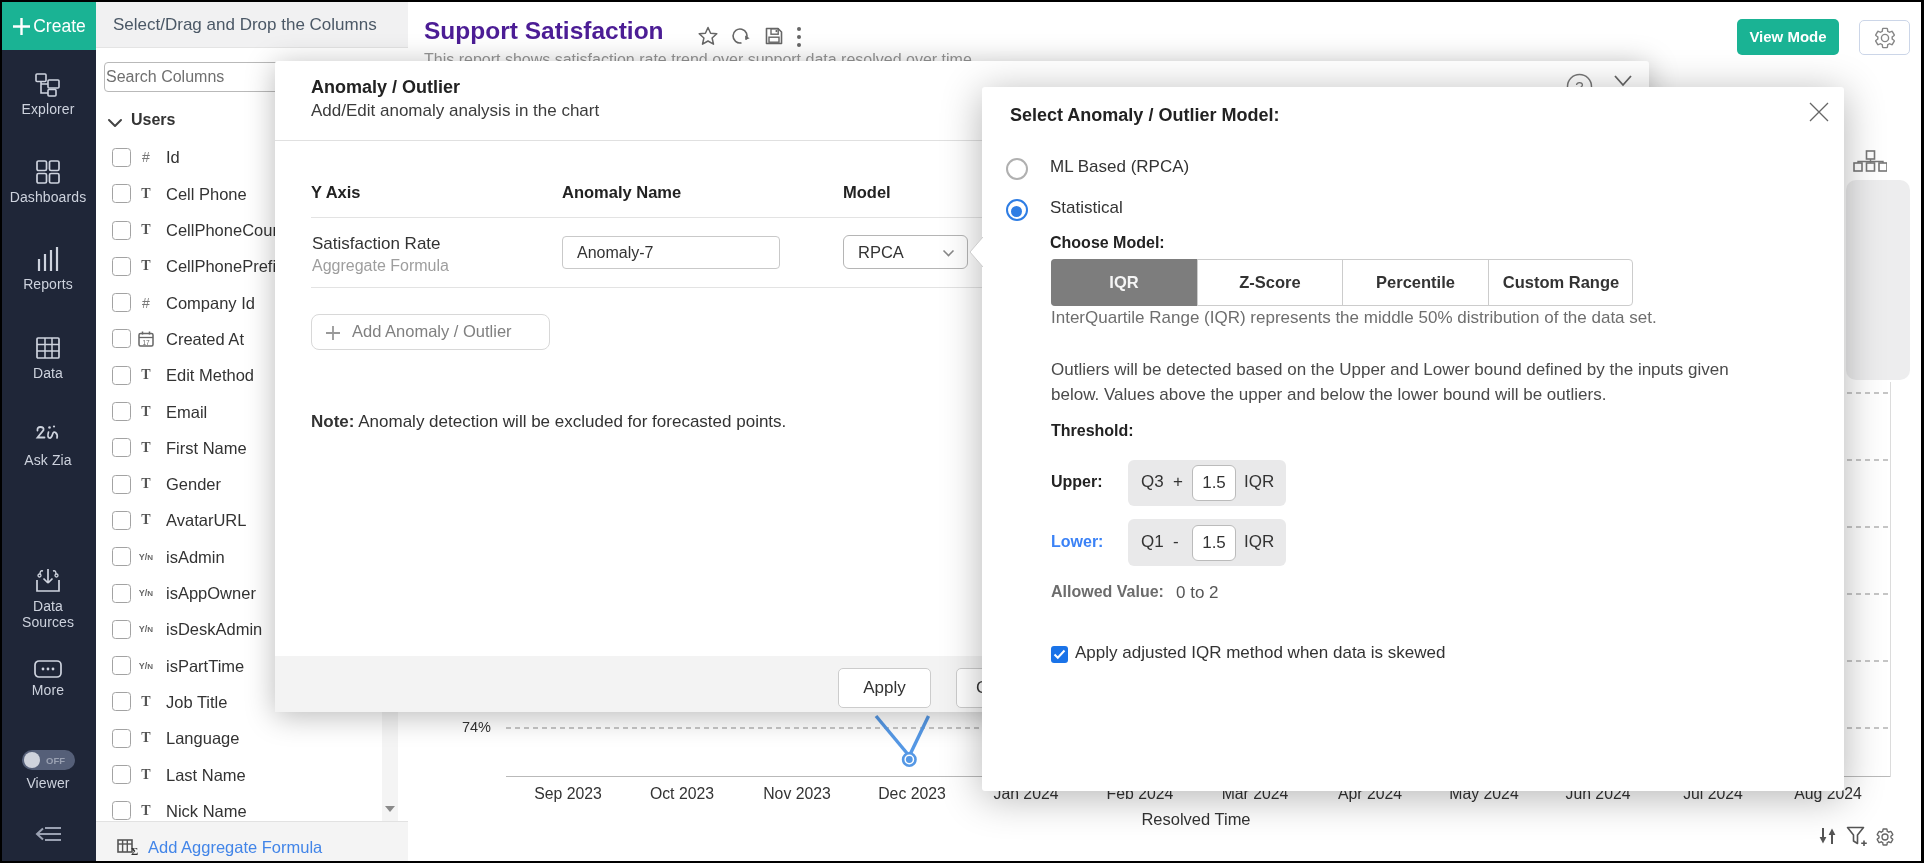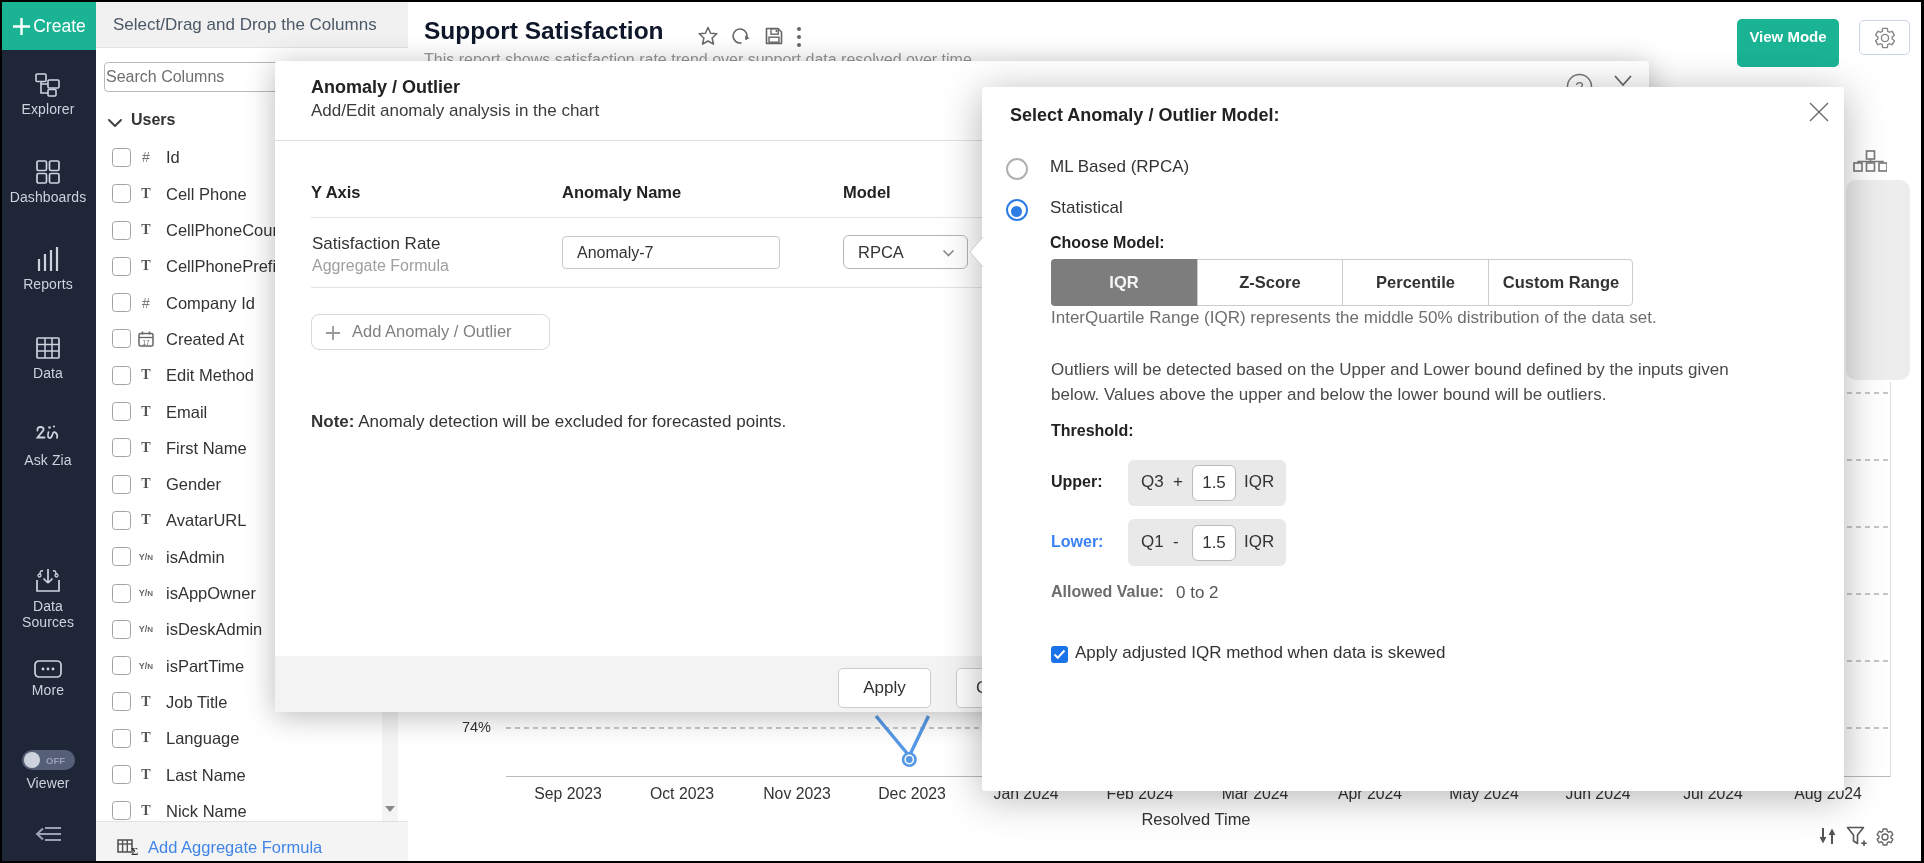--- a/index.html
+++ b/index.html
@@ -28,41 +28,41 @@
 #dlg2foot { position:absolute; left:0; bottom:0; width:100%; height:64px; background:#f2f2f2; }
 .btn { border:1px solid #ccc; border-radius:4px; background:#fff; font-size:17px; color:#333; text-align:center; font-family:"Liberation Sans",sans-serif; }
 
 .frame { background:#000; z-index:99; }
 </style>
 </head>
 <body>
 <div id="page">
 
   <div id="canvasbg" class="abs" style="left:408px;top:2px;width:1513px;height:859px;background:#fff;"></div>
-  <div class="abs" style="left:424px;top:17px;font-size:24.5px;font-weight:bold;color:#0f172a;letter-spacing:0px;">Support Satisfaction</div>
+  <div class="abs" style="left:424px;top:17px;font-size:24.5px;font-weight:bold;color:#4c1d95;letter-spacing:0px;">Support Satisfaction</div>
   <div class="abs" style="left:698px;top:26px;"><svg width="20" height="20" viewBox="0 0 20 20" style="">
         <path d="M10 1.5 L12.6 7.2 L18.8 7.8 L14.1 12 L15.5 18.2 L10 15 L4.5 18.2 L5.9 12 L1.2 7.8 L7.4 7.2 Z" fill="none" stroke="#666" stroke-width="1.5" stroke-linejoin="round"></path>
       </svg></div>
   <div class="abs" style="left:730px;top:26px;"><svg width="20" height="20" viewBox="0 0 20 20" style="transform:rotate(78deg);">
         <path d="M17 10 A7 7 0 1 1 14.5 4.6" fill="none" stroke="#666" stroke-width="1.6"></path>
         <path d="M14.2 1.0 L14.9 5.6 L10.5 4.9 Z" fill="#666"></path>
       </svg></div>
   <div class="abs" style="left:764px;top:26px;"><svg width="20" height="20" viewBox="0 0 20 20">
         <path d="M2.5 2.5 H14 L17.5 6 V17.5 H2.5 Z" fill="none" stroke="#666" stroke-width="1.6" stroke-linejoin="round"></path>
         <rect x="7" y="2.8" width="7.2" height="5.4" fill="none" stroke="#666" stroke-width="1.4"></rect>
         <rect x="11.6" y="4" width="1.7" height="2.1" fill="#666"></rect>
         <rect x="5" y="11.2" width="10" height="5" fill="none" stroke="#666" stroke-width="1.4"></rect>
       </svg></div>
   <div class="abs" style="left:796px;top:26px;"><svg width="6" height="22" viewBox="0 0 6 22" style="">
         <circle cx="3" cy="3" r="2" fill="#666"></circle>
         <circle cx="3" cy="11" r="2" fill="#666"></circle>
         <circle cx="3" cy="19" r="2" fill="#666"></circle>
       </svg></div>
   <div class="abs" style="left:424px;top:51px;font-size:16px;color:#969696;">This report shows satisfaction rate trend over support data resolved over time</div>
-  <div class="abs" style="left:1737px;top:19px;width:102px;height:48px;background:#1ab394;border-radius:5px;color:#fff;font-size:15px;font-weight:bold;text-align:center;line-height:36px;">View Mode</div>
+  <div class="abs" style="left:1737px;top:19px;width:102px;height:36px;background:#1ab394;border-radius:5px;color:#fff;font-size:15px;font-weight:bold;text-align:center;line-height:36px;">View Mode</div>
   <div class="abs" style="left:1859px;top:20px;width:51px;height:35px;border:1px solid #ccd6e8;border-radius:5px;background:#fff;">
       <div style="margin:5px 0 0 13px;"><svg width="24" height="24" viewBox="0 0 24 24">
           <path fill="none" stroke="#858585" stroke-width="1.4" d="M19.14,12.94c0.04-0.3,0.06-0.61,0.06-0.94c0-0.32-0.02-0.64-0.07-0.94l2.03-1.58c0.18-0.14,0.23-0.41,0.12-0.61l-1.92-3.32c-0.12-0.22-0.37-0.29-0.59-0.22l-2.39,0.96c-0.5-0.38-1.03-0.7-1.62-0.94L14.4,2.81c-0.04-0.24-0.24-0.41-0.48-0.41h-3.84c-0.24,0-0.43,0.17-0.47,0.41L9.25,5.35C8.66,5.59,8.12,5.92,7.63,6.29L5.24,5.33c-0.22-0.08-0.47,0-0.59,0.22L2.74,8.87C2.62,9.08,2.66,9.34,2.86,9.48l2.03,1.58C4.84,11.36,4.8,11.69,4.8,12s0.02,0.64,0.07,0.94l-2.03,1.58c-0.18,0.14-0.23,0.41-0.12,0.61l1.92,3.32c0.12,0.22,0.37,0.29,0.59,0.22l2.39-0.96c0.5,0.38,1.03,0.7,1.62,0.94l0.36,2.54c0.05,0.24,0.24,0.41,0.48,0.41h3.84c0.24,0,0.44-0.17,0.47-0.41l0.36-2.54c0.59-0.24,1.13-0.56,1.62-0.94l2.39,0.96c0.22,0.08,0.47,0,0.59-0.22l1.92-3.32c0.12-0.22,0.07-0.47-0.12-0.61L19.14,12.94z M12,15.6c-1.98,0-3.6-1.62-3.6-3.6s1.62-3.6,3.6-3.6s3.6,1.62,3.6,3.6S13.98,15.6,12,15.6z"></path>
         </svg></div>
     </div>
   <div class="abs" style="left:506px;top:727px;width:1385px;height:1.5px;background:repeating-linear-gradient(90deg,#c6c6c6 0 5px,transparent 5px 9px);"></div>
   <div class="abs" style="left:506px;top:660px;width:1385px;height:1.5px;background:repeating-linear-gradient(90deg,#c6c6c6 0 5px,transparent 5px 9px);"></div>
   <div class="abs" style="left:506px;top:593px;width:1385px;height:1.5px;background:repeating-linear-gradient(90deg,#c6c6c6 0 5px,transparent 5px 9px);"></div>
   <div class="abs" style="left:506px;top:526px;width:1385px;height:1.5px;background:repeating-linear-gradient(90deg,#c6c6c6 0 5px,transparent 5px 9px);"></div>
   <div class="abs" style="left:506px;top:459px;width:1385px;height:1.5px;background:repeating-linear-gradient(90deg,#c6c6c6 0 5px,transparent 5px 9px);"></div>

